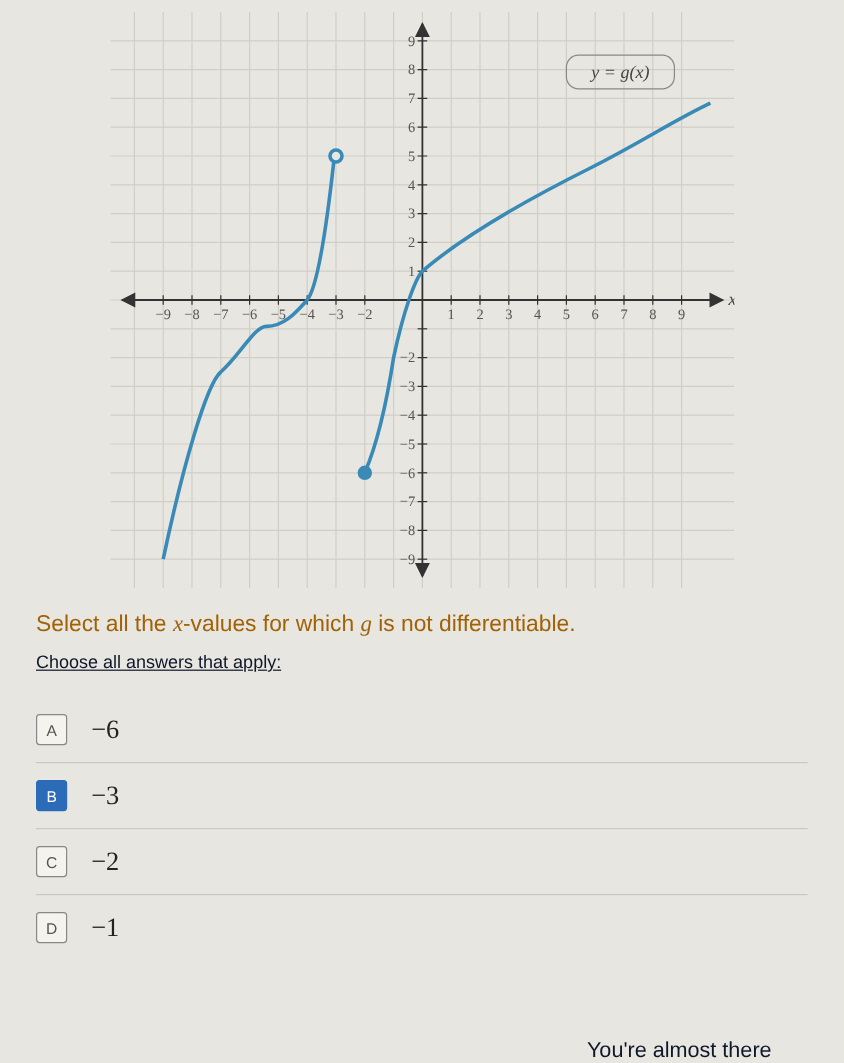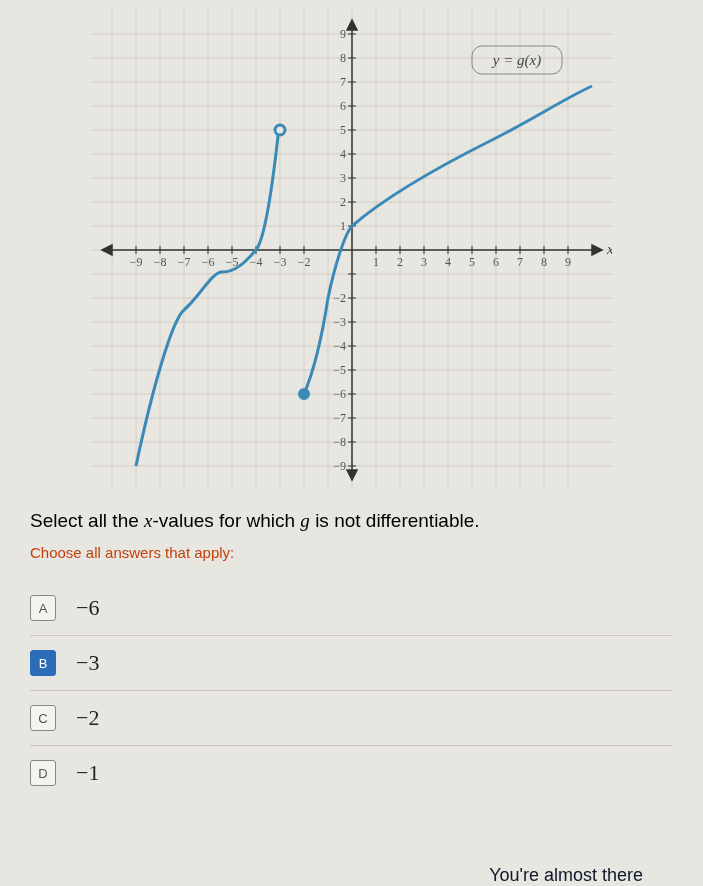--- a/index.html
+++ b/index.html
@@ -16,27 +16,28 @@
       width: 520px;
       height: 480px;
       margin: 10px auto 20px;
     }
     .graph-svg {
       width: 100%;
       height: 100%;
     }
     .question-text {
       font-size: 19px;
-      color: #000000;
+      color: #a16207;
       margin: 20px 30px 10px;
     }
     .instruction-text {
       font-size: 15px;
-      color: #c2410c;
+      color: #0f172a;
       margin: 12px 30px 20px;
+      text-decoration: underline;
     }
     .answers {
       margin: 10px 30px;
     }
     .answer-row {
       display: flex;
       align-items: center;
       padding: 14px 0;
       border-top: 1px solid #ccc8c0;
     }

